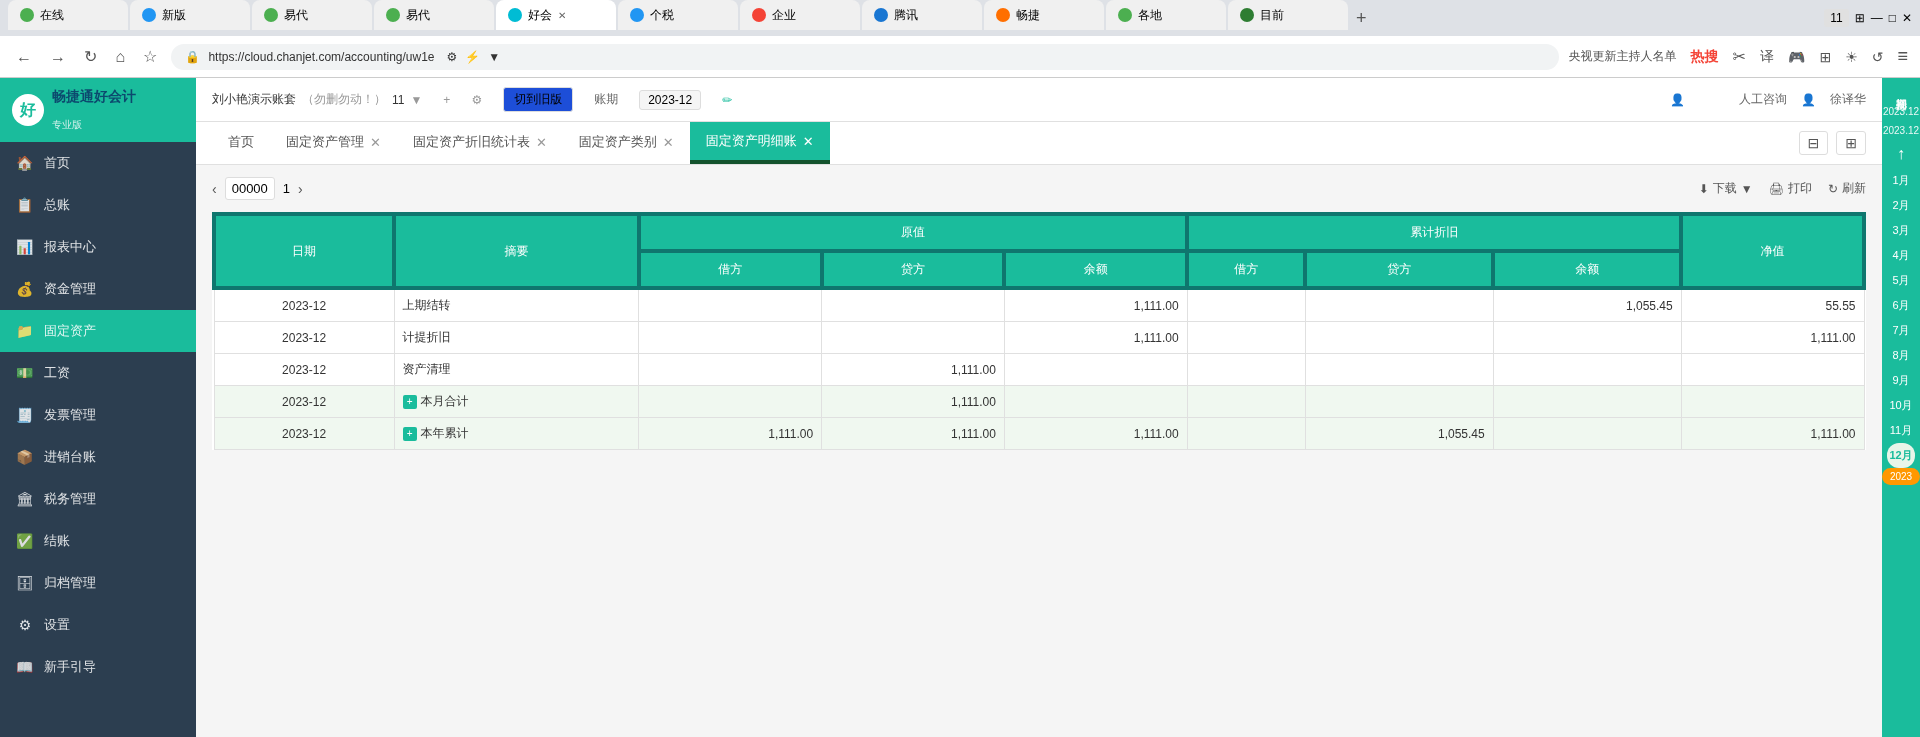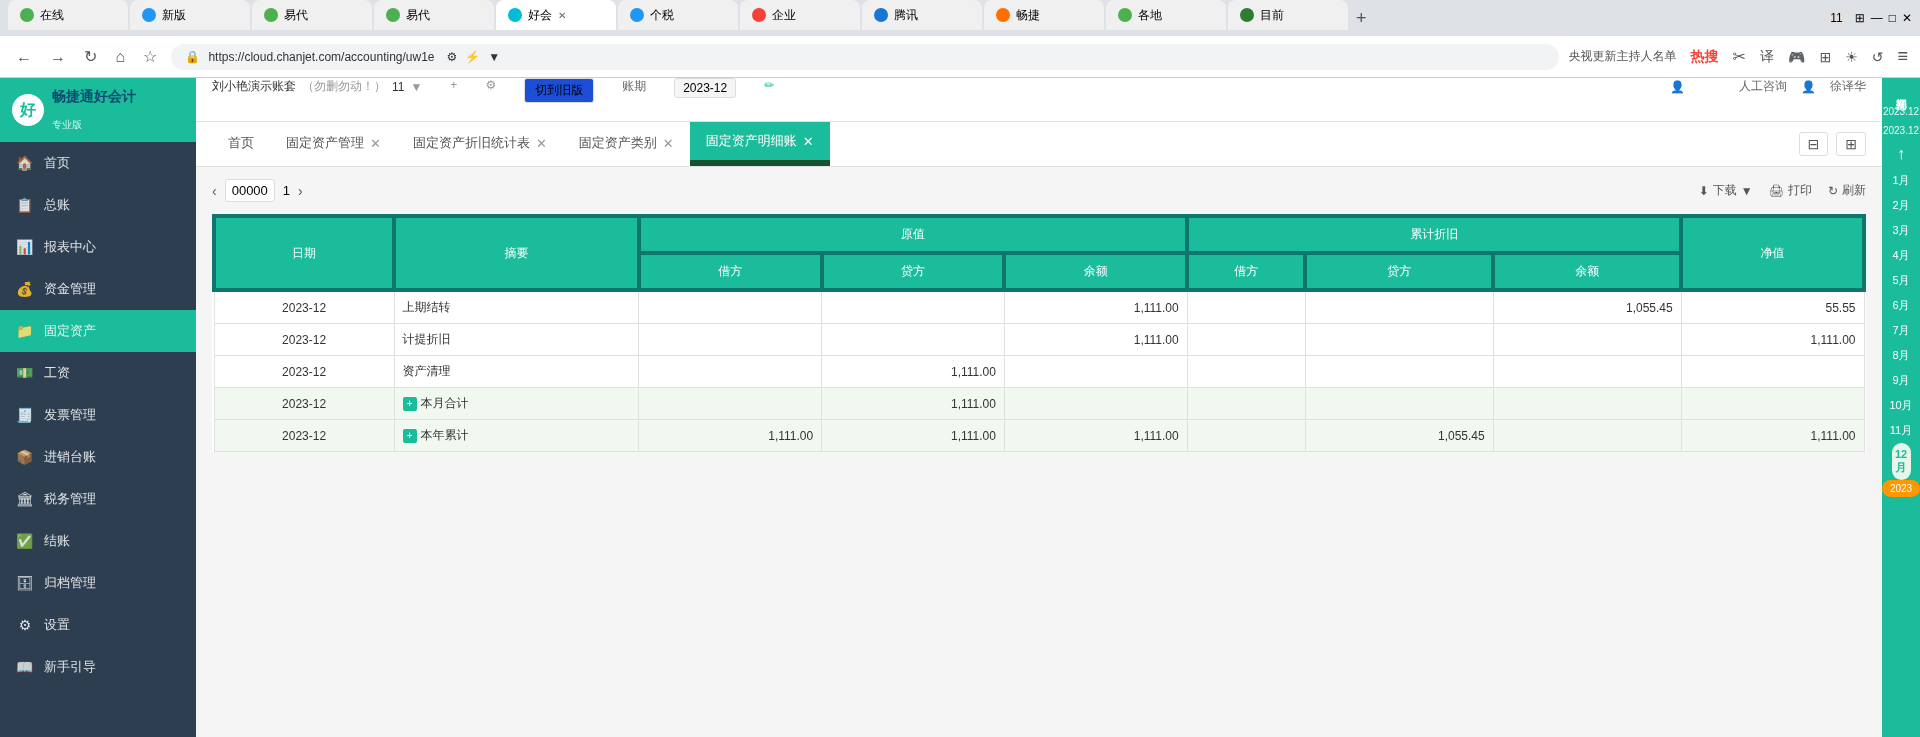--- a/index.html
+++ b/index.html
@@ -26,30 +26,30 @@
     
     .sidebar { width: 196px; background: #2c3e50; color: #fff; flex-shrink: 0; display: flex; flex-direction: column; }
     .sidebar-logo { background: #1abc9c; padding: 10px 12px; display: flex; align-items: center; gap: 8px; }
     .sidebar-logo-text { font-size: 14px; font-weight: bold; color: #0c4a6e; }
     .sidebar-logo-sub { font-size: 10px; color: rgba(255,255,255,0.8); margin-top: 12px; }
     .sidebar-item { display: flex; align-items: center; gap: 10px; padding: 12px 16px; cursor: pointer; color: rgba(255,255,255,0.85); font-size: 13px; }
     .sidebar-item.active { background: #1abc9c; }
     .sidebar-icon { font-size: 14px; width: 18px; text-align: center; }
 
     
-    .top-bar { background: #fff; border-bottom: 1px solid #e0e0e0; padding: 0 16px; height: 44px; display: flex; align-items: flex-start; gap: 28px; }
+    .top-bar { background: #fff; border-bottom: 1px solid #e0e0e0; padding: 0 16px; height: 44px; display: flex; align-items: center; gap: 21px; }
     .user-info { display: flex; align-items: center; gap: 6px; font-size: 12px; color: #333; }
     .period-badge { background: #f5f5f5; border: 1px solid #ddd; border-radius: 3px; padding: 2px 8px; font-size: 12px; }
     .switch-btn { background: #1d4ed8; border: 1px solid #ddd; border-radius: 3px; padding: 3px 10px; font-size: 12px; cursor: pointer; }
     .top-bar-right { margin-left: auto; display: flex; align-items: center; gap: 14px; font-size: 12px; color: #666; }
 
     
     .page-tabs { display: flex; align-items: center; border-bottom: 1px solid #e0e0e0; background: #fff; padding: 0 16px; gap: 0; }
     .page-tab { padding: 10px 16px; font-size: 13px; cursor: pointer; color: #555; border-bottom: 2px solid transparent; display: flex; align-items: center; gap: 6px; }
-    .page-tab.active { color: #fff; background: #1abc9c; border-bottom: 6px solid #14532d; }
+    .page-tab.active { color: #fff; background: #1abc9c; border-bottom: 4px solid #14532d; }
 
     
     .main-content { flex: 1; background: #f5f5f5; overflow: auto; position: relative; }
     .content-area { padding: 12px 16px; }
 
     
     .pagination-row { display: flex; align-items: center; justify-content: space-between; margin-bottom: 12px; }
     .pagination-left { display: flex; align-items: center; gap: 8px; font-size: 13px; }
     .page-nav-btn { background: none; border: none; cursor: pointer; font-size: 14px; color: #555; }
     .page-input { width: 50px; border: 1px solid #ddd; border-radius: 3px; padding: 3px 6px; text-align: center; font-size: 13px; }
@@ -62,21 +62,21 @@
     .ledger-table td { border: 1px solid #e0e0e0; padding: 7px 8px; text-align: right; color: #333; }
     .ledger-table td.text-left { text-align: left; }
     .ledger-table td.text-center { text-align: center; }
     .summary-row td { background: #f0f8f0; }
     .row-icon { display: inline-block; width: 14px; height: 14px; background: #1abc9c; color: #fff; font-size: 10px; text-align: center; line-height: 14px; border-radius: 2px; margin-right: 4px; }
 
     
     .right-panel { width: 38px; background: #1abc9c; display: flex; flex-direction: column; align-items: center; padding: 8px 0; gap: 0; flex-shrink: 0; }
     .period-selector-label { writing-mode: vertical-rl; font-size: 11px; color: #fff; margin-bottom: 8px; padding: 4px 0; }
     .period-item { width: 100%; text-align: center; padding: 5px 2px; font-size: 11px; color: #fff; cursor: pointer; }
-    .period-item.active { background: #16a085; font-weight: bold; border-radius: 50%; width: 19px; margin: 0 auto; }
+    .period-item.active { background: #16a085; font-weight: bold; border-radius: 50%; width: 28px; margin: 0 auto; }
     .period-dates { font-size: 10px; color: rgba(255,255,255,0.9); padding: 4px 2px; }
     .win-btn { background: none; border: none; cursor: pointer; padding: 8px 12px; font-size: 14px; color: #555; }
 
     .tab-bar-extra { display: flex; align-items: center; margin-left: auto; gap: 6px; font-size: 12px; }
   </style>
 </head>
 <body>
 
 <div class="browser-chrome">
 

